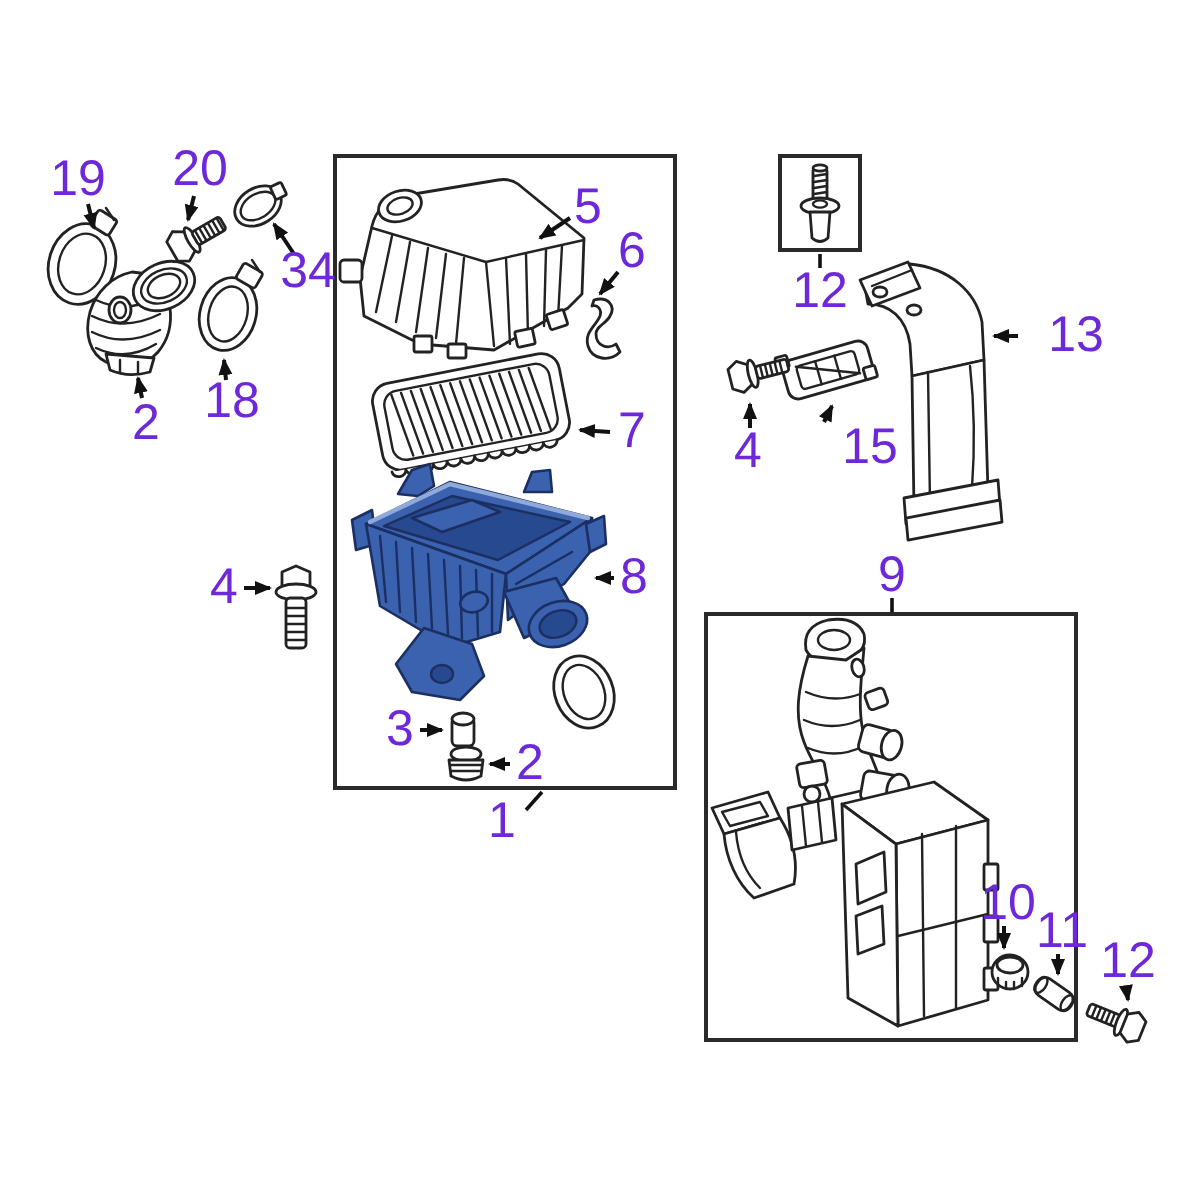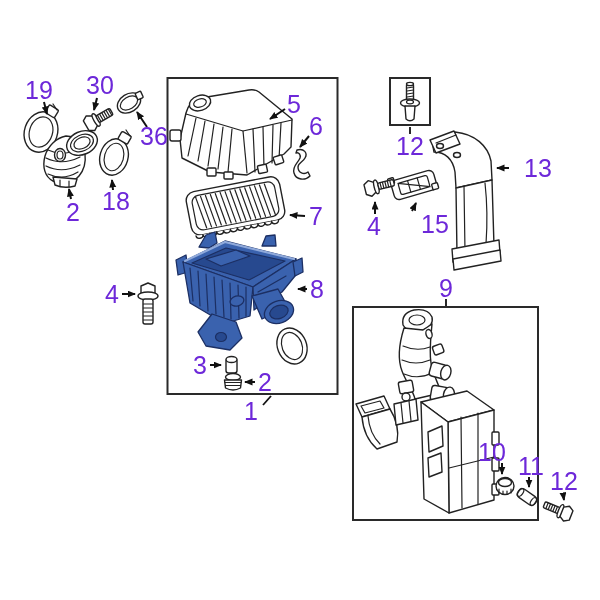--- a/index.html
+++ b/index.html
@@ -330,26 +330,26 @@
 
 <span class="callout" style="left:251px;top:411px">1</span>
 <span class="callout" style="left:265px;top:382px">2</span>
 <span class="callout" style="left:200px;top:365px">3</span>
 <span class="callout" style="left:112px;top:294px">4</span>
 <span class="callout" style="left:294px;top:104px">5</span>
 <span class="callout" style="left:316px;top:126px">6</span>
 <span class="callout" style="left:316px;top:216px">7</span>
 <span class="callout" style="left:317px;top:289px">8</span>
 <span class="callout" style="left:446px;top:288px">9</span>
-<span class="callout" style="left:492px;top:452px">10</span>
+<span class="callout" style="left:504px;top:452px">10</span>
 <span class="callout" style="left:531px;top:466px">11</span>
 <span class="callout" style="left:564px;top:481px">12</span>
 <span class="callout" style="left:538px;top:168px">13</span>
 <span class="callout" style="left:410px;top:146px">12</span>
 <span class="callout" style="left:435px;top:224px">15</span>
 <span class="callout" style="left:374px;top:226px">4</span>
 <span class="callout" style="left:73px;top:212px">2</span>
 <span class="callout" style="left:116px;top:201px">18</span>
 <span class="callout" style="left:39px;top:90px">19</span>
-<span class="callout" style="left:100px;top:85px">30</span>
-<span class="callout" style="left:154px;top:136px">36</span>
+<span class="callout" style="left:100px;top:85px">20</span>
+<span class="callout" style="left:154px;top:136px">34</span>
 
 </div>
 
 </body></html>

